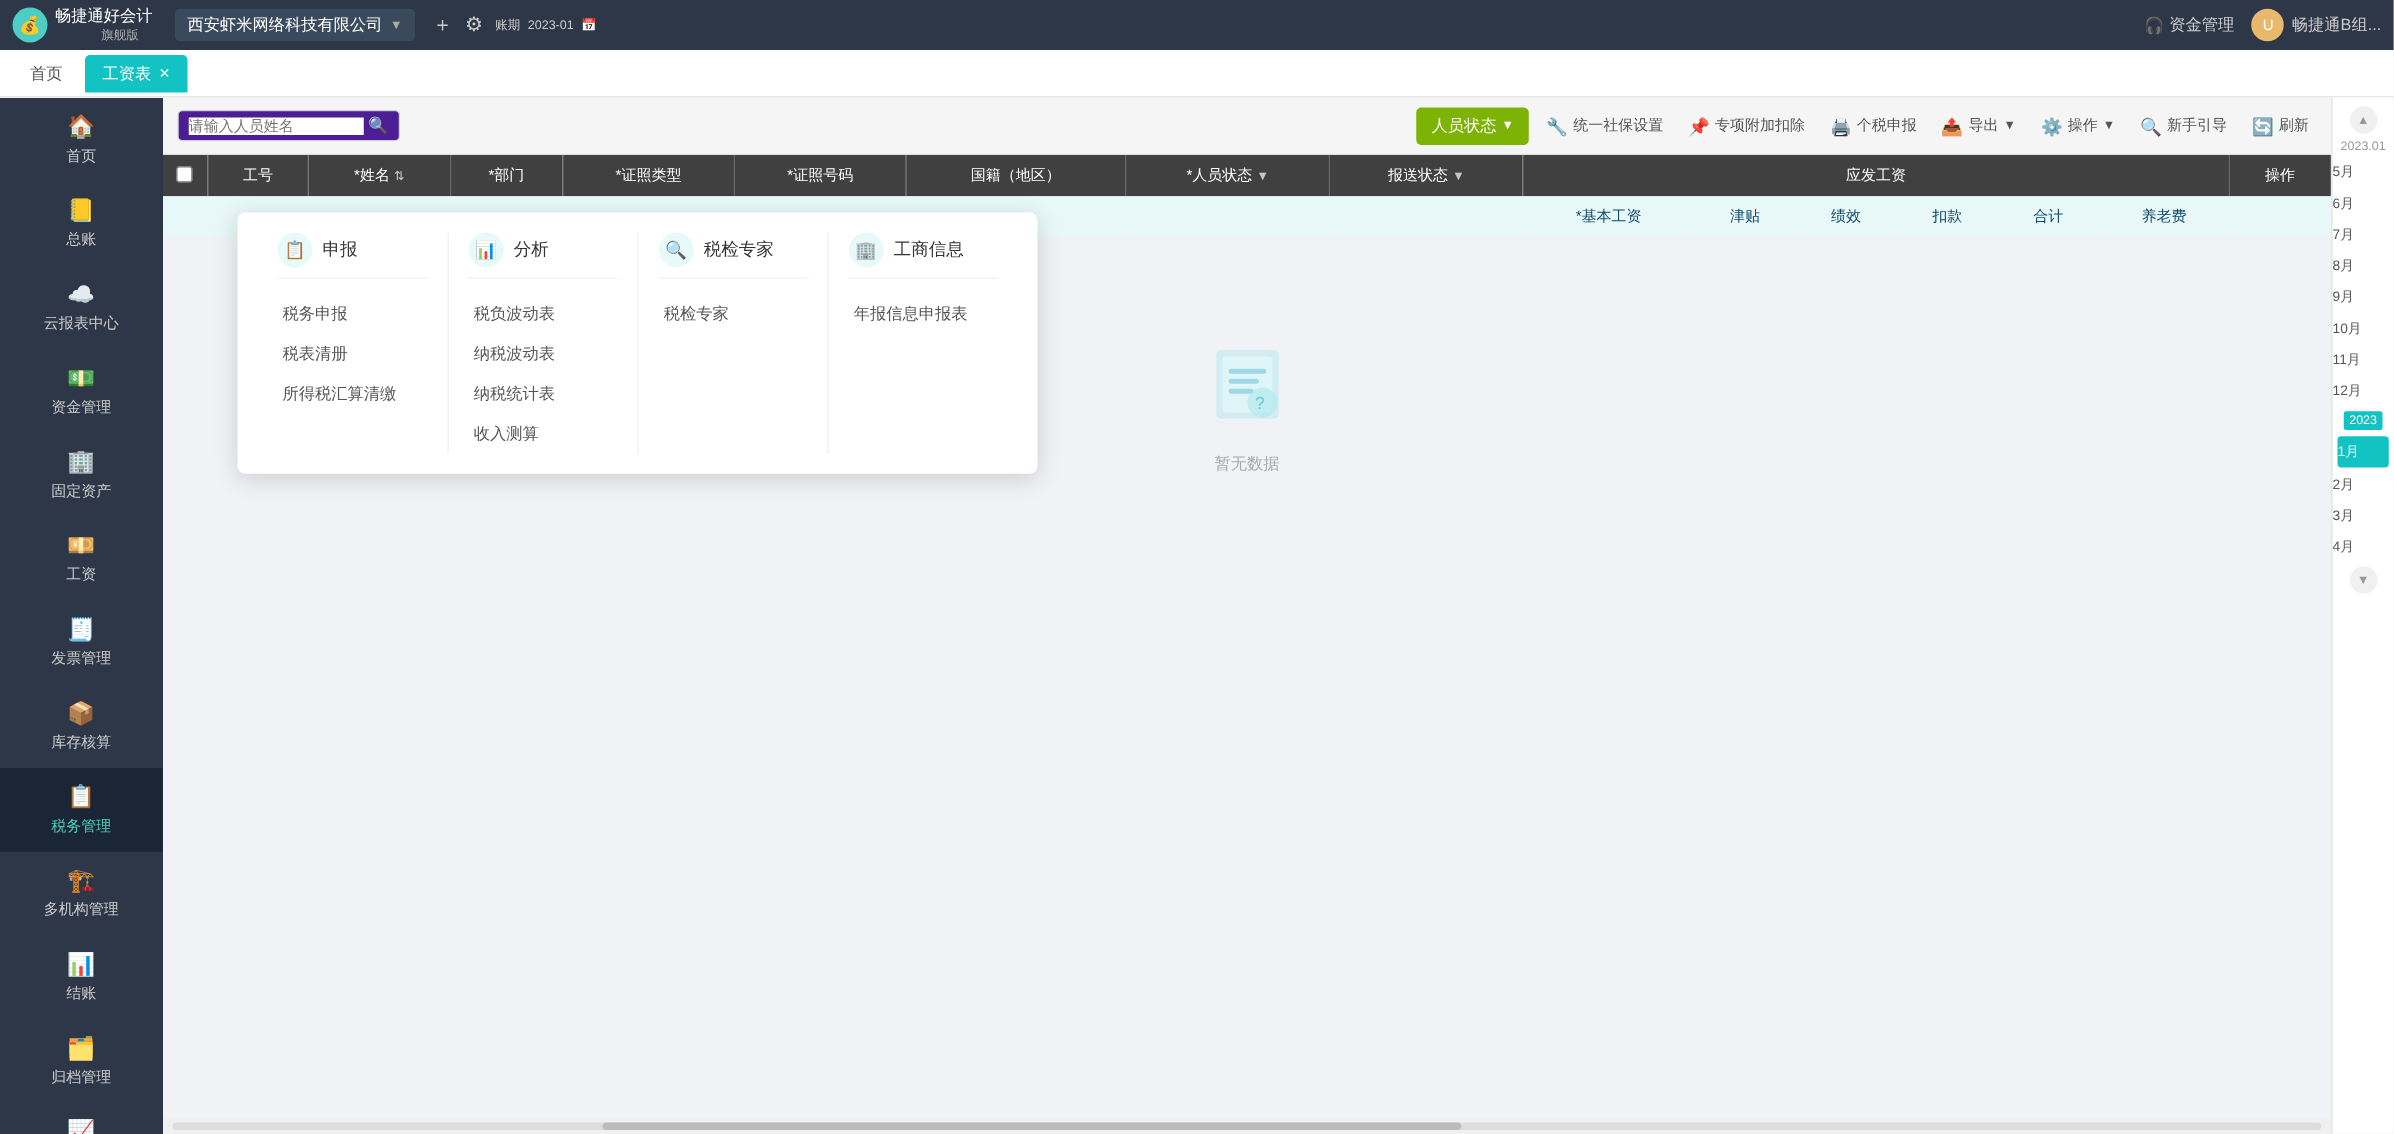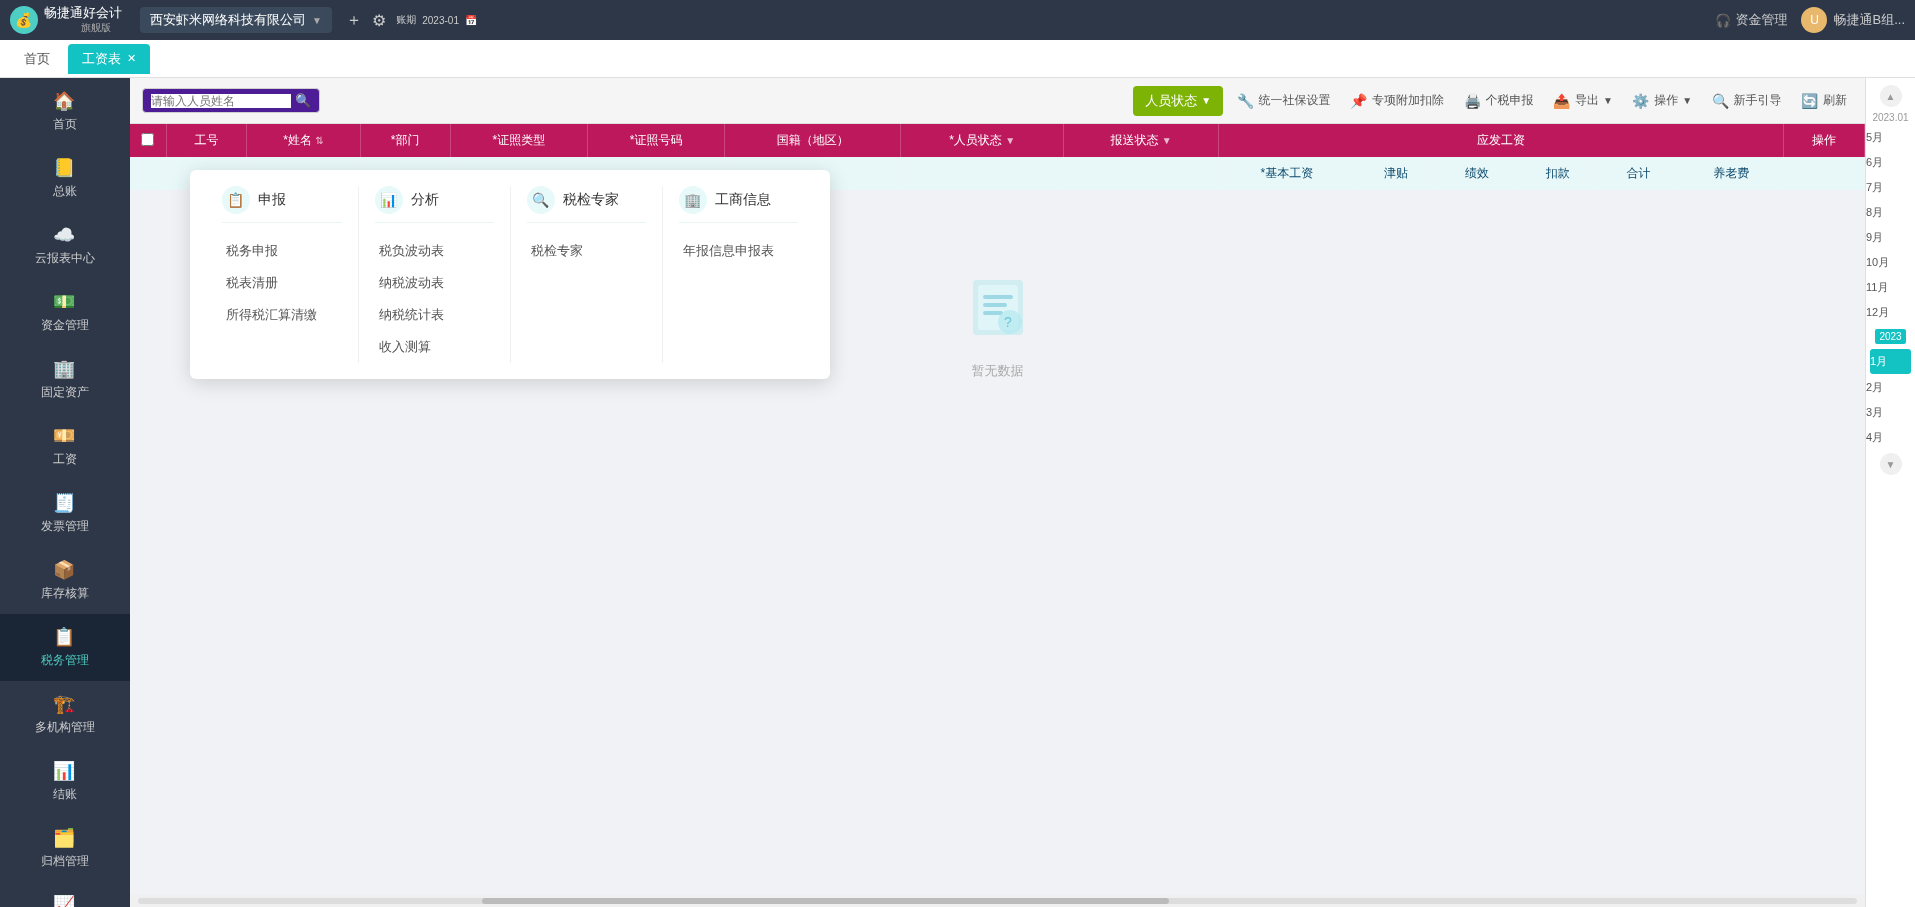--- a/index.html
+++ b/index.html
@@ -136,21 +136,21 @@
     }
     thead tr {
       background: #13c2c2; color: #fff;
     }
     thead th {
       padding: 8px 8px; text-align: center; white-space: nowrap;
       border-right: 1px solid rgba(255,255,255,0.2);
       font-weight: normal;
     }
     .th-group {
-      background: #be185d; color: #fff; padding-left: 48px;
+      background: #404040; color: #fff; padding-left: 48px;
     }
     .checkbox-th { width: 36px; }
     .sort-icon { color: rgba(255,255,255,0.7); font-size: 10px; }
     .filter-icon { color: rgba(255,255,255,0.7); font-size: 10px; }
 
     
     .empty-state {
       display: flex; flex-direction: column; align-items: center; justify-content: center;
       padding: 80px 0; color: #aaa; font-size: 13px;
     }

